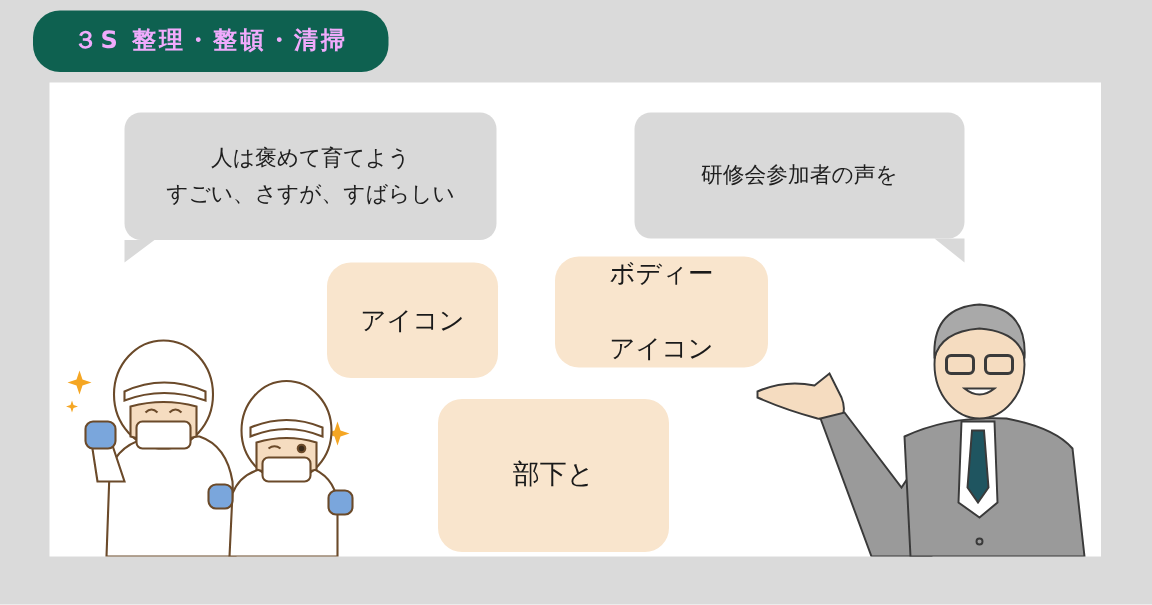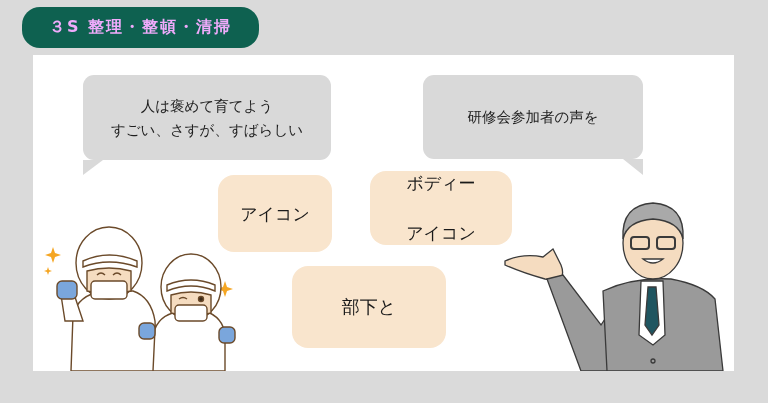--- a/index.html
+++ b/index.html
@@ -34,21 +34,21 @@
     right: 0; bottom: -16px;
     border-top: 16px solid #d9d9d9; border-left: 20px solid transparent;
   }
   .card {
     position: absolute; background: #f9e5cd; border-radius: 16px;
     color: #1a1a1a; font-size: 17px; line-height: 26px; text-align: center;
     display: flex; flex-direction: column; justify-content: center;
   }
   .card-1 { left: 185px; top: 120px; width: 114px; height: 77px; }
   .card-2 { left: 337px; top: 116px; width: 142px; height: 74px; gap: 24px; }
-  .card-3 { left: 259px; top: 211px; width: 154px; height: 82px; font-size: 18px; line-height: 28px; }
+  .card-3 { left: 259px; top: 211px; width: 154px; height: 102px; font-size: 18px; line-height: 28px; }
   .illus { position: absolute; }
   .illus-workers { left: 10px; top: 170px; width: 200px; height: 146px; }
   .illus-man { left: 470px; top: 140px; width: 230px; height: 176px; }
 </style>
 </head>
 <body>
 
 <div class="title-pill">
   <span>３S 整理・整頓・清掃</span>
 </div>

